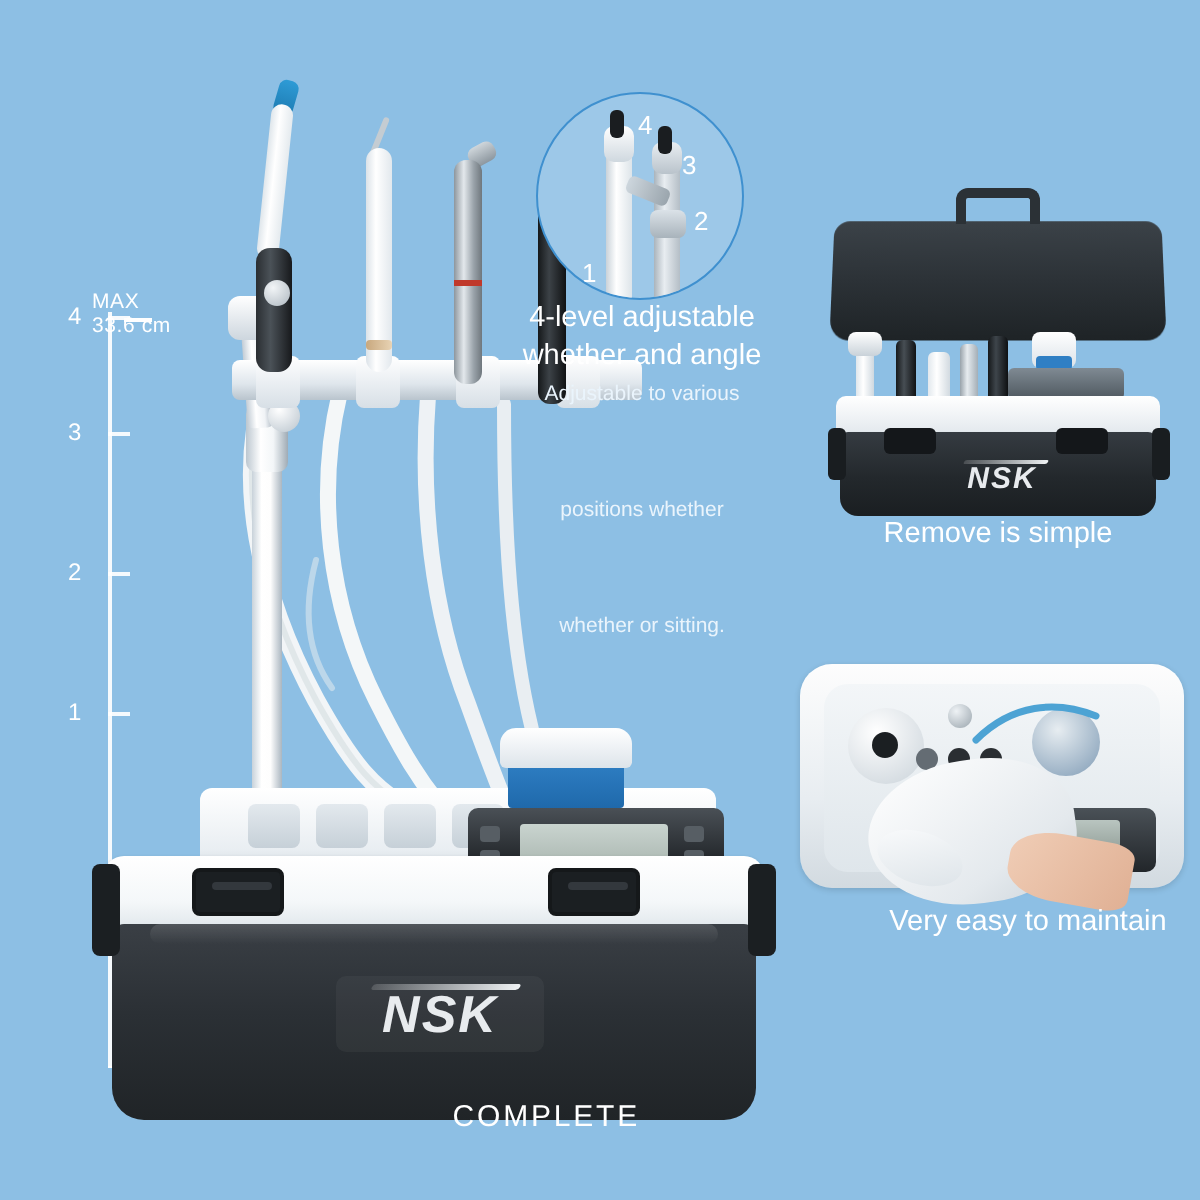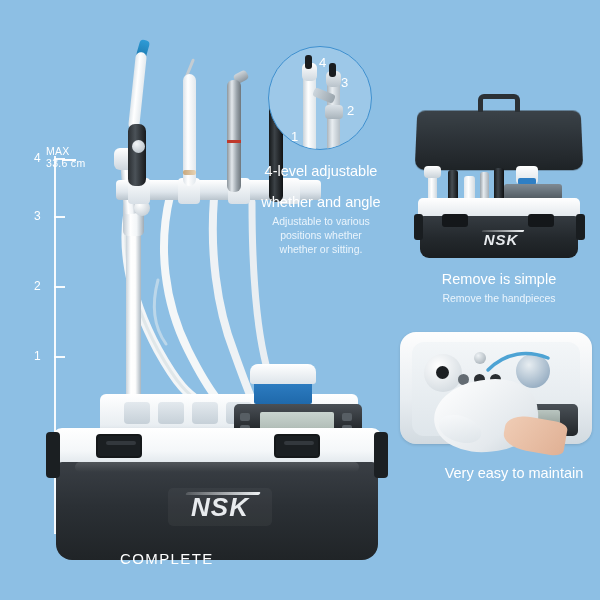--- a/index.html
+++ b/index.html
@@ -6,22 +6,22 @@
   body {
     width:600px; height:600px; overflow:hidden;
     background:#8dbfe4;
     font-family:"Liberation Sans", sans-serif;
     position:relative;
   }
   .stage { position:absolute; inset:0; }
 
   
   .abs { position:absolute; }
-  .cap-title { color:#ffffff; font-size:14.5px; line-height:1.28; text-align:center; font-weight:400;margin-top:12px; }
-  .cap-sub   { color:#eaf4fc; font-size:10.5px; line-height:1.32; text-align:center; font-weight:400; }
+  .cap-title { color:#ffffff; font-size:14.5px; line-height:1.28; text-align:center; font-weight:400; }
+  .cap-sub   { color:#eaf4fc; font-size:10.5px; line-height:1.32; text-align:center; font-weight:400;margin-top:44px; }
 
   
   #ruler { left:28px; top:148px; width:80px; height:390px; }
   .ruler-line { position:absolute; left:26px; top:8px; width:1.5px; height:378px; background:#ffffff; opacity:.92; }
   .ruler-tick { position:absolute; left:26px; width:11px; height:1.5px; background:#ffffff; opacity:.92; }
   .ruler-num { position:absolute; left:6px; color:#ffffff; font-size:12px; transform:translateY(-50%); }
   .ruler-foot { position:absolute; left:26px; bottom:4px; width:11px; height:1.5px; background:#ffffff; opacity:.92; }
   #max-label { left:46px; top:145px; color:#ffffff; font-size:10.5px; line-height:1.18; text-align:left; letter-spacing:.3px; }
   #max-line { left:62px; top:159px; width:14px; height:1.5px; background:#fff; }
 
@@ -126,21 +126,21 @@
          background:linear-gradient(150deg,#ffffff,#e4e9ed 70%,#cdd5db); transform:rotate(-8deg); }
   .glove-thumb { position:absolute; left:6px; top:34px; width:44px; height:26px; border-radius:50%;
          background:linear-gradient(150deg,#fbfcfd,#dbe2e7); transform:rotate(18deg); }
   .wrist { position:absolute; left:104px; top:86px; width:62px; height:34px; border-radius:40% 20% 20% 40%;
          background:linear-gradient(120deg,#f0cdb6,#e0b094); transform:rotate(10deg); }
 
   
   #cap-adjust { left:252px; top:150px; width:138px; }
   #cap-storage { left:404px; top:258px; width:190px; }
   #cap-maint  { left:419px; top:452px; width:190px; }
-  #complete-label { left:120px; top:550px; width:200px; text-align:left;
+  #complete-label { left:120px; top:550px; width:200px; text-align:right;
          color:#ffffff; font-size:15px; letter-spacing:1.4px; font-weight:400; }
 </style>
 </head>
 <body style="background: rgb(141, 191, 228);">
 
 <div class="stage">
 
   <div class="abs" id="ruler">
     <div class="ruler-line"></div>
     <div class="ruler-tick" style="top:10px;"></div>
@@ -287,21 +287,20 @@
       <div class="nsk-swoosh" style="left:62px; top:14px; width:42px; height:2px;"></div>
     </div>
     <div class="abs" style="left:10px;top:126px;width:9px;height:26px;border-radius:3px;background:#191d20;"></div>
     <div class="abs" style="left:172px;top:126px;width:9px;height:26px;border-radius:3px;background:#191d20;"></div>
     <div class="abs" style="left:38px;top:126px;width:26px;height:13px;border-radius:3px;background:#14171a;"></div>
     <div class="abs" style="left:124px;top:126px;width:26px;height:13px;border-radius:3px;background:#14171a;"></div>
   </div>
 
   <div class="abs" id="cap-storage">
     <div class="cap-title">Remove is simple</div>
-    <div class="cap-sub" style="margin-top:3px;">Remove the handpieces</div>
   </div>
 
   <div class="abs" id="panel-maint">
     <div class="mt-shell"></div>
     <div class="mt-inner"></div>
     <div class="mt-part" style="left:24px;top:22px;width:38px;height:38px;background:radial-gradient(circle at 38% 32%,#ffffff,#c9d2d9);"></div>
     <div class="mt-part" style="left:36px;top:34px;width:13px;height:13px;background:#1b1f22;"></div>
     <div class="mt-part" style="left:116px;top:22px;width:34px;height:34px;background:radial-gradient(circle at 38% 32%,#e7edf1,#7f9bb5);"></div>
     <div class="mt-part" style="left:74px;top:20px;width:12px;height:12px;background:radial-gradient(circle at 35% 30%,#eef2f5,#9aa5ad);"></div>
     <div class="mt-part" style="left:74px;top:42px;width:11px;height:11px;background:#2a2e32;"></div>

